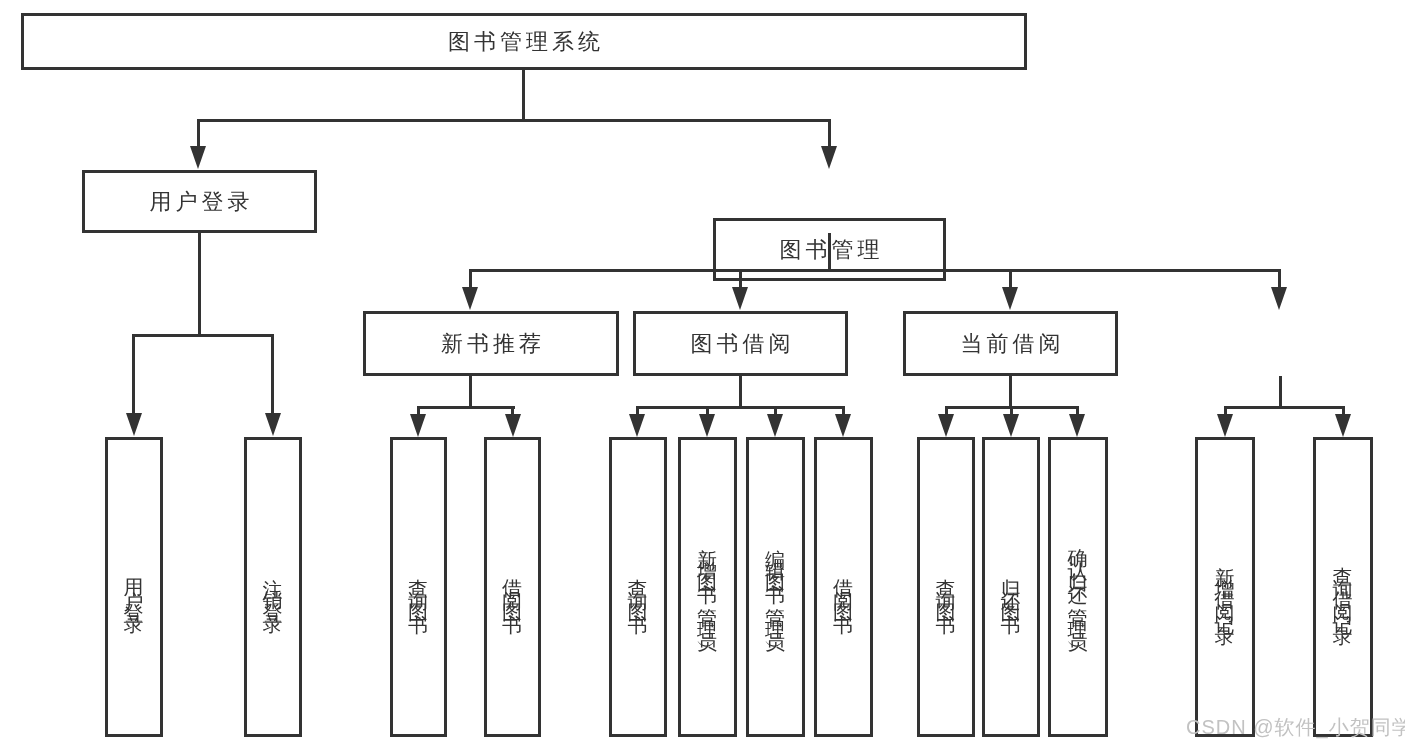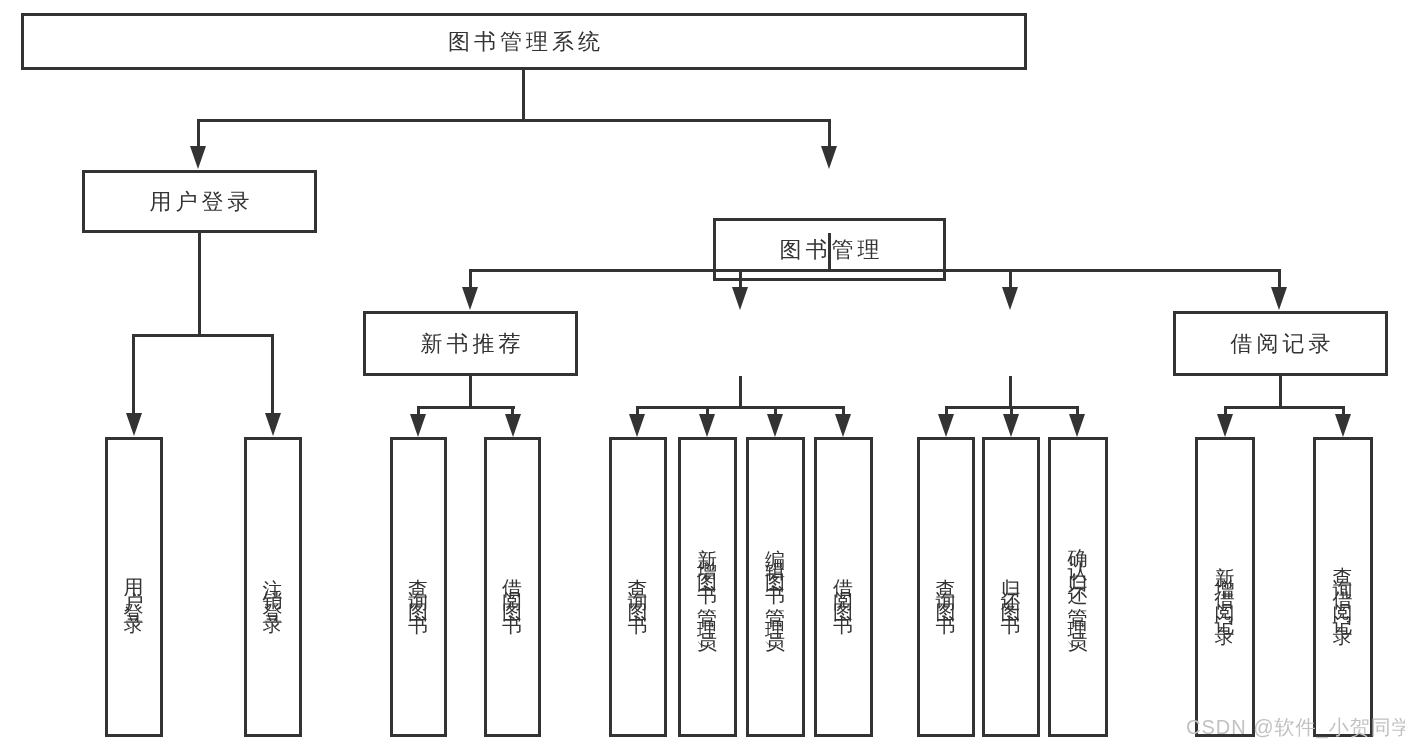--- a/index.html
+++ b/index.html
@@ -63,25 +63,28 @@
     <span class="hlabel">图书管理系统</span>
   </div>
 
   <div class="box" style="left:82px; top:170px; width:235px; height:63px;">
     <span class="hlabel">用户登录</span>
   </div>
   <div class="box" style="left:713px; top:170px; width:233px; height:63px;margin-top:48px;">
     <span class="hlabel">图书管理</span>
   </div>
 
-  <div class="box" style="left:363px; top:311px; width:215px; height:65px;">
+  <div class="box" style="left:363px; top:311px; width:256px; height:65px;">
     <span class="hlabel">新书推荐</span>
   </div>
-  <div class="box" style="left:1173px; top:311px; width:215px; height:65px;">
-    <span class="hlabel">借阅记录</span>
+  <div class="box" style="left:633px; top:311px; width:215px; height:65px;">
+    <span class="hlabel">图书借阅</span>
+  </div>
+  <div class="box" style="left:903px; top:311px; width:215px; height:65px;">
+    <span class="hlabel">当前借阅</span>
   </div>
 
   <div class="box" style="left:105px; top:437px; width:58px; height:300px;">
     <span class="vlabel">用户登录</span>
   </div>
   <div class="box" style="left:244px; top:437px; width:58px; height:300px;">
     <span class="vlabel">注销登录</span>
   </div>
 
   <div class="box" style="left:390px; top:437px; width:57px; height:300px;">

